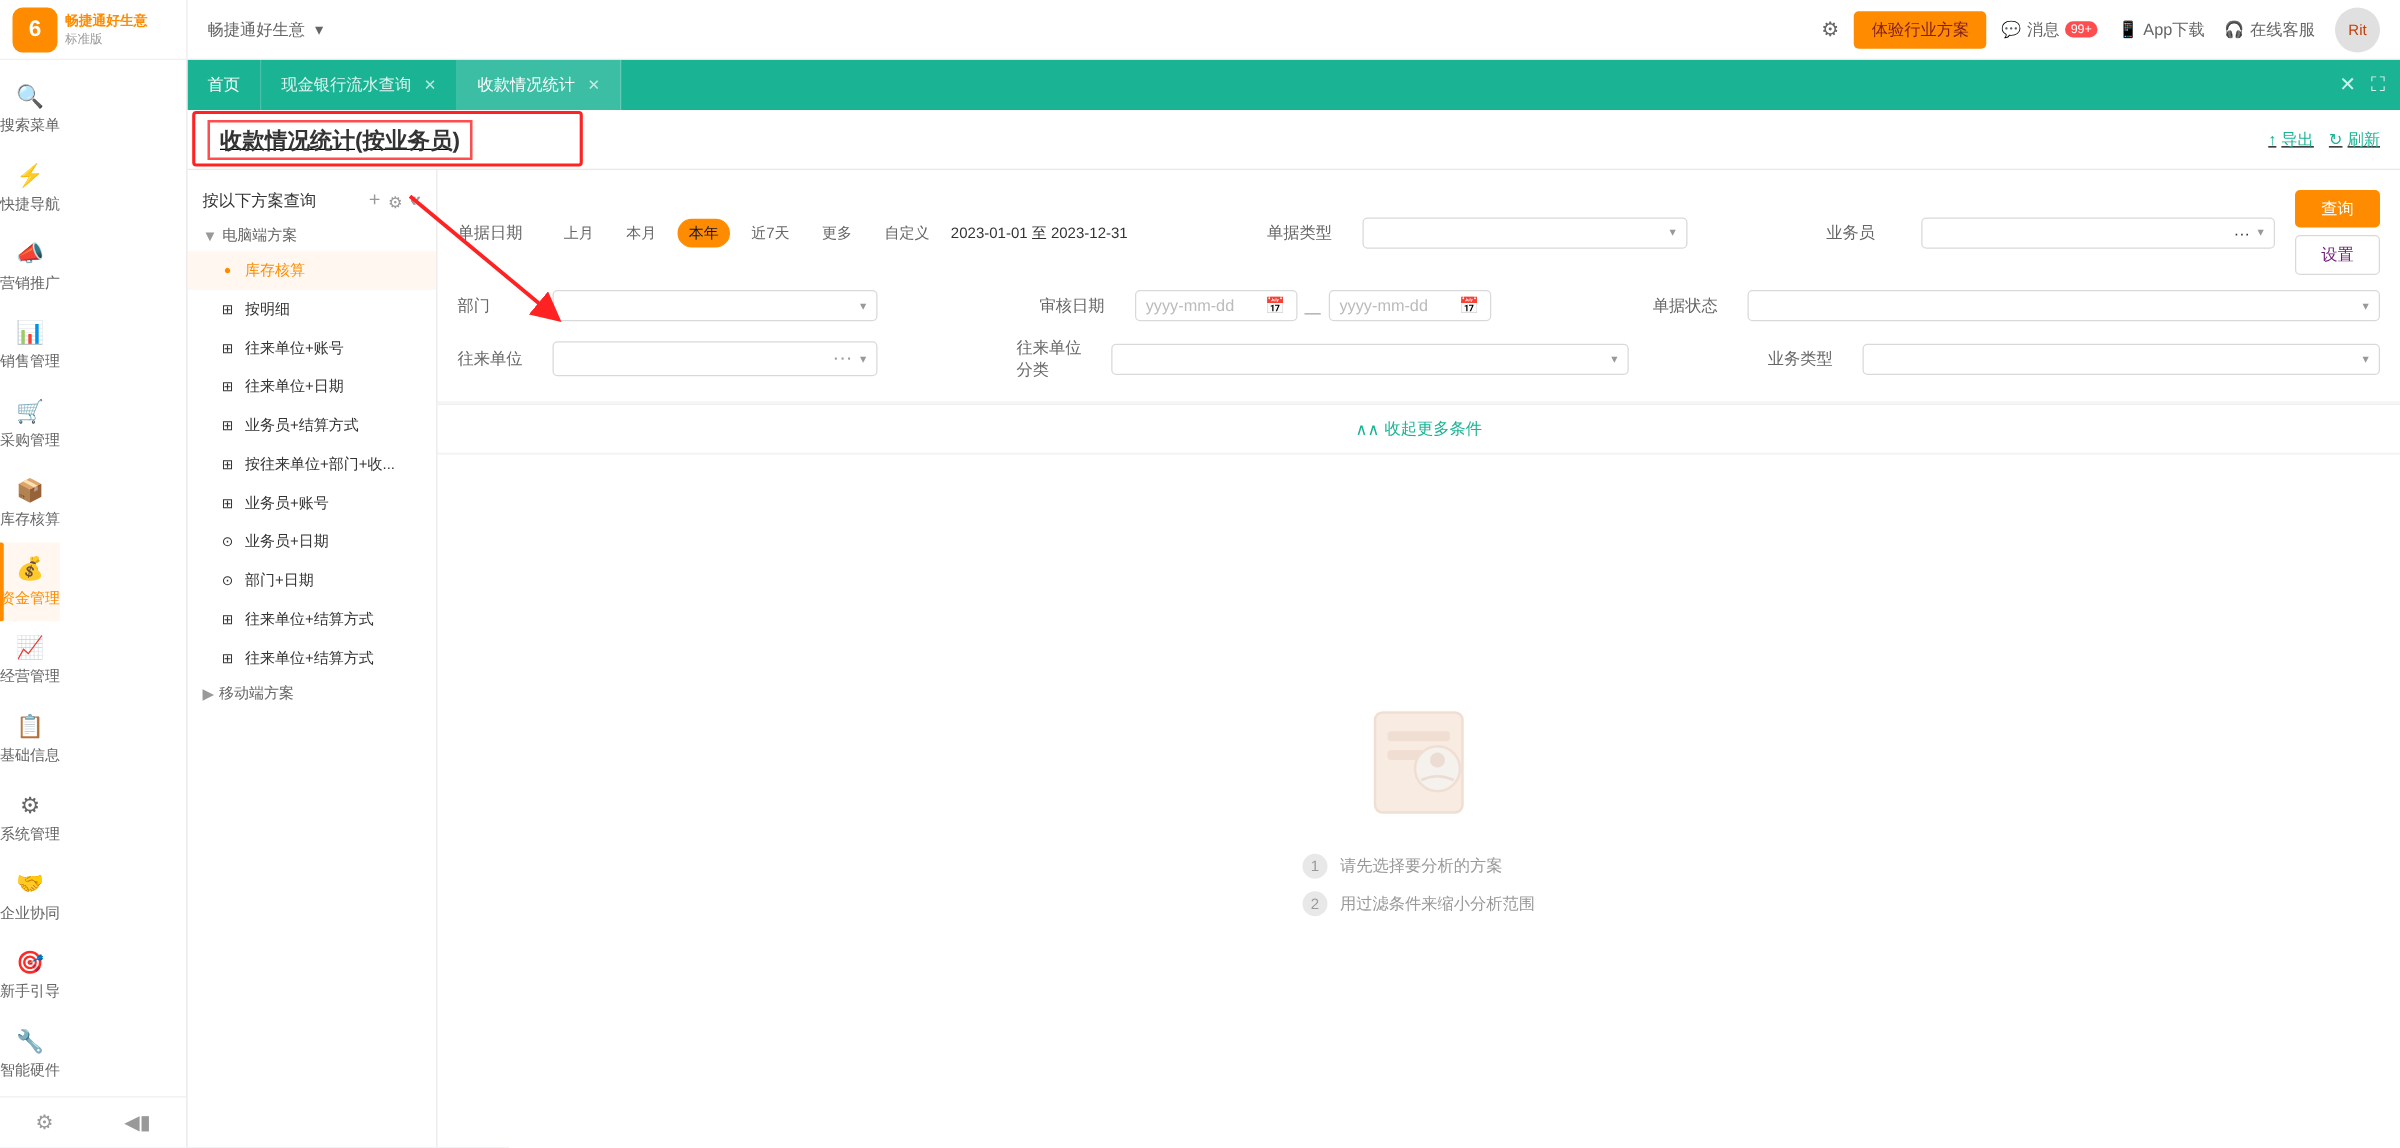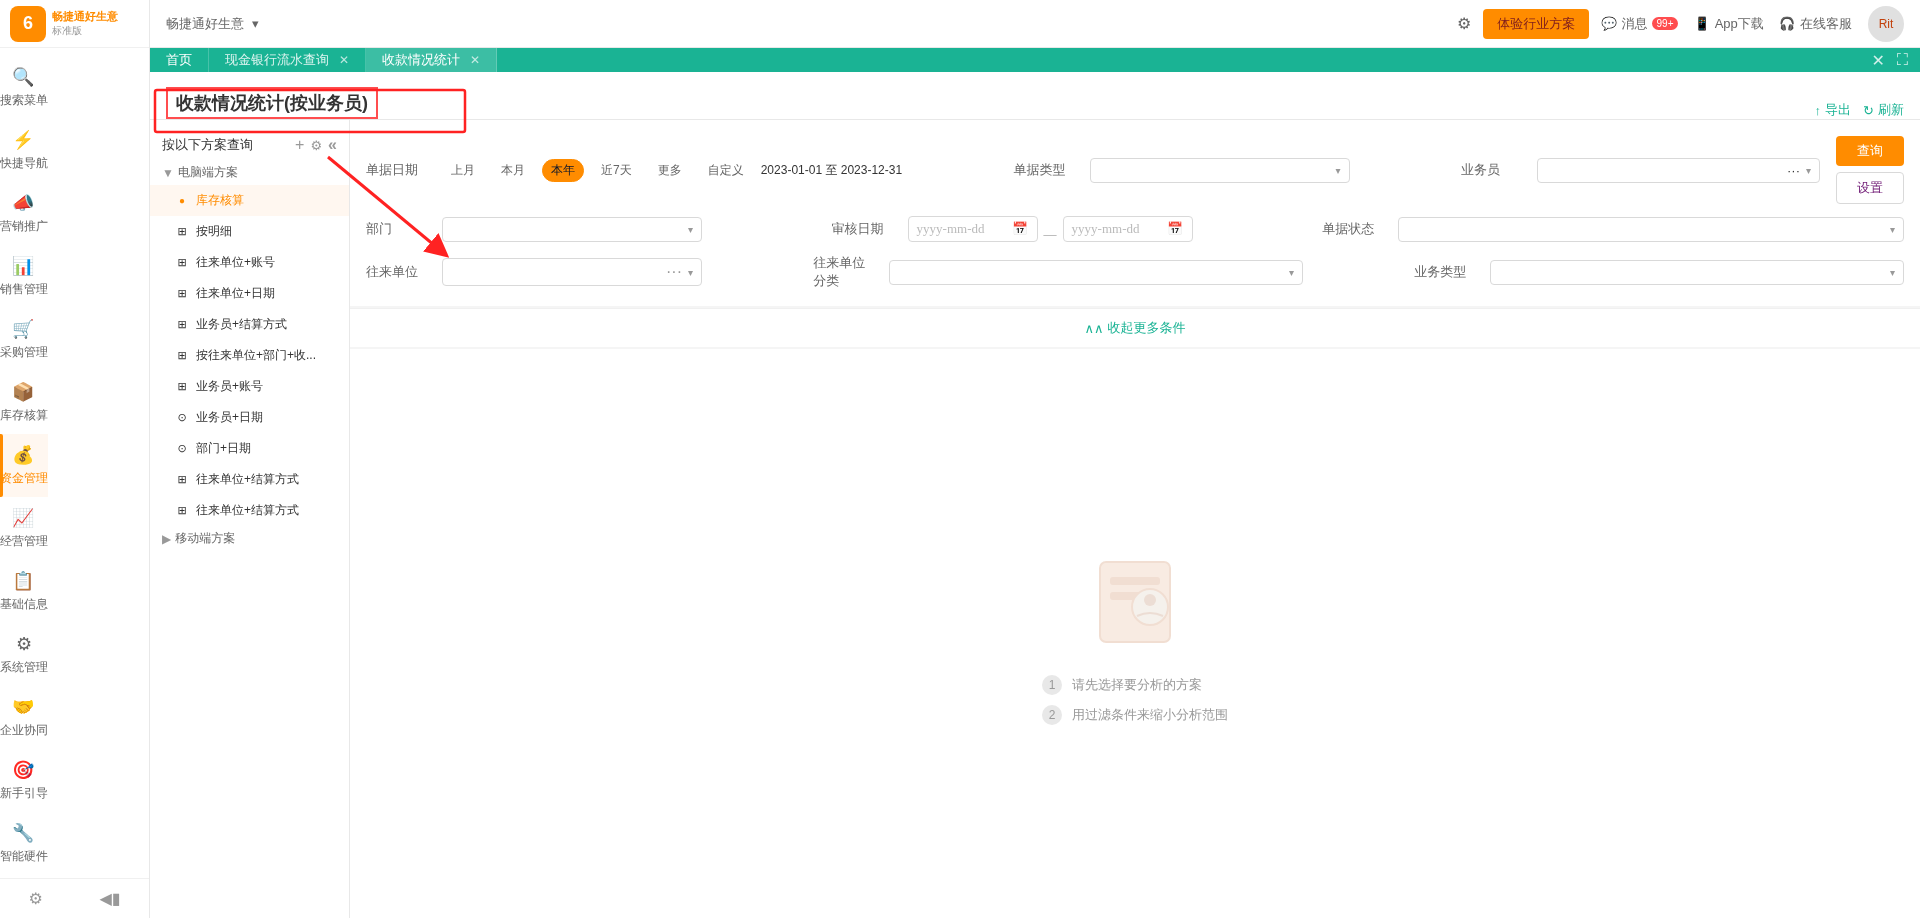--- a/index.html
+++ b/index.html
@@ -26,30 +26,30 @@
     .topbar-breadcrumb { display: flex; align-items: center; gap: 8px; flex: 1; }
     .breadcrumb-text { color: #666; font-size: 13px; }
     .breadcrumb-dropdown { color: #666; cursor: pointer; }
     .trial-btn { background: #ff8c00; color: #7f1d1d; border: none; border-radius: 4px; padding: 6px 14px; cursor: pointer; font-size: 13px; }
     .topbar-right { display: flex; align-items: center; gap: 16px; margin-left: auto; }
     .topbar-msg { display: flex; align-items: center; gap: 4px; color: #666; cursor: pointer; font-size: 13px; }
     .badge { background: #ff4d4f; color: white; border-radius: 10px; padding: 1px 5px; font-size: 10px; }
     .settings-icon { color: #666; cursor: pointer; font-size: 16px; }
 
     
-    .tabbar { height: 24px; background: #1ab394; display: flex; align-items: stretch; padding: 0 0; }
+    .tabbar { height: 40px; background: #1ab394; display: flex; align-items: stretch; padding: 0 0; }
     .tab { display: flex; align-items: center; padding: 0 16px; color: rgba(255,255,255,0.85); cursor: pointer; font-size: 13px; border-right: 1px solid rgba(255,255,255,0.2); gap: 6px; }
     .tab.home { color: white; }
     .tab.active { background: rgba(255,255,255,0.15); color: white; font-weight: 500; }
     .tab-close { color: rgba(255,255,255,0.7); font-size: 12px; cursor: pointer; margin-left: 4px; }
     .tabbar-right { margin-left: auto; display: flex; align-items: center; padding: 0 12px; gap: 12px; }
     .tabbar-icon-btn { color: rgba(255,255,255,0.8); cursor: pointer; font-size: 16px; }
 
     
-    .page-header { height: 48px; background: #fff; display: flex; align-items: flex-end; padding: 0 16px; border-bottom: 1px solid #e8e8e8; }
+    .page-header { height: 48px; background: #fff; display: flex; align-items: center; padding: 0 16px; border-bottom: 1px solid #e8e8e8; text-decoration: underline; }
     .page-title { font-size: 18px; font-weight: 600; color: #333; border: 2px solid #ff4d4f; padding: 2px 8px; }
     .page-header-actions { margin-left: auto; display: flex; align-items: center; gap: 12px; }
     .export-btn { display: flex; align-items: center; gap: 4px; color: #1ab394; cursor: pointer; font-size: 13px; }
     .refresh-btn { display: flex; align-items: center; gap: 4px; color: #1ab394; cursor: pointer; font-size: 13px; }
 
     
     .content { flex: 1; display: flex; overflow: hidden; }
 
     
     .left-panel { width: 200px; background: #fff; border-right: 1px solid #e8e8e8; overflow-y: auto; flex-shrink: 0; padding: 10px 0; }
@@ -69,21 +69,21 @@
     .filter-row { display: flex; align-items: center; gap: 16px; margin-bottom: 12px; }
     .filter-row:last-child { margin-bottom: 0; }
     .filter-label { color: #666; font-size: 13px; width: 60px; flex-shrink: 0; }
     .date-selector { display: flex; align-items: center; gap: 8px; }
     .date-btn { padding: 2px 8px; border: 1px solid transparent; border-radius: 3px; cursor: pointer; font-size: 12px; color: #666; background: transparent; }
     .date-btn.active { background: #ff8c00; color: #0f172a; border-color: #ff8c00; border-radius: 12px; }
     .date-range { color: #333; font-size: 12px; }
     .filter-select { display: flex; align-items: center; border: 1px solid #d9d9d9; border-radius: 4px; padding: 4px 8px; cursor: pointer; background: #fff; min-width: 180px; justify-content: space-between; color: #333; font-size: 13px; }
     .filter-select-wide { min-width: 260px; }
     .filter-select .chevron { color: #999; font-size: 10px; }
-    .filter-input-group { display: flex; align-items: flex-end; gap: 6px; font-family: Liberation Serif, serif; }
+    .filter-input-group { display: flex; align-items: flex-end; gap: 6px; }
     .filter-date-input { border: 1px solid #d9d9d9; border-radius: 4px; padding: 4px 8px; font-size: 13px; color: #bbb; min-width: 130px; display: flex; align-items: center; justify-content: space-between; cursor: pointer; }
     .date-separator { color: #999; }
     .filter-dots { color: #999; cursor: pointer; font-size: 16px; }
     .action-buttons { display: flex; flex-direction: column; gap: 6px; }
     .btn-query { background: #ff8c00; color: white; border: none; border-radius: 4px; padding: 6px 20px; cursor: pointer; font-size: 13px; }
     .btn-settings { background: #fff; color: #701a75; border: 1px solid #d9d9d9; border-radius: 4px; padding: 6px 20px; cursor: pointer; font-size: 13px; }
     .collapse-bar { display: flex; align-items: center; justify-content: center; padding: 10px; background: #fff; border-top: 1px solid #f0f0f0; color: #1ab394; cursor: pointer; font-size: 13px; gap: 4px; }
 
     
     .empty-state { flex: 1; display: flex; flex-direction: column; align-items: center; justify-content: center; background: #fff; margin-top: 2px; }

